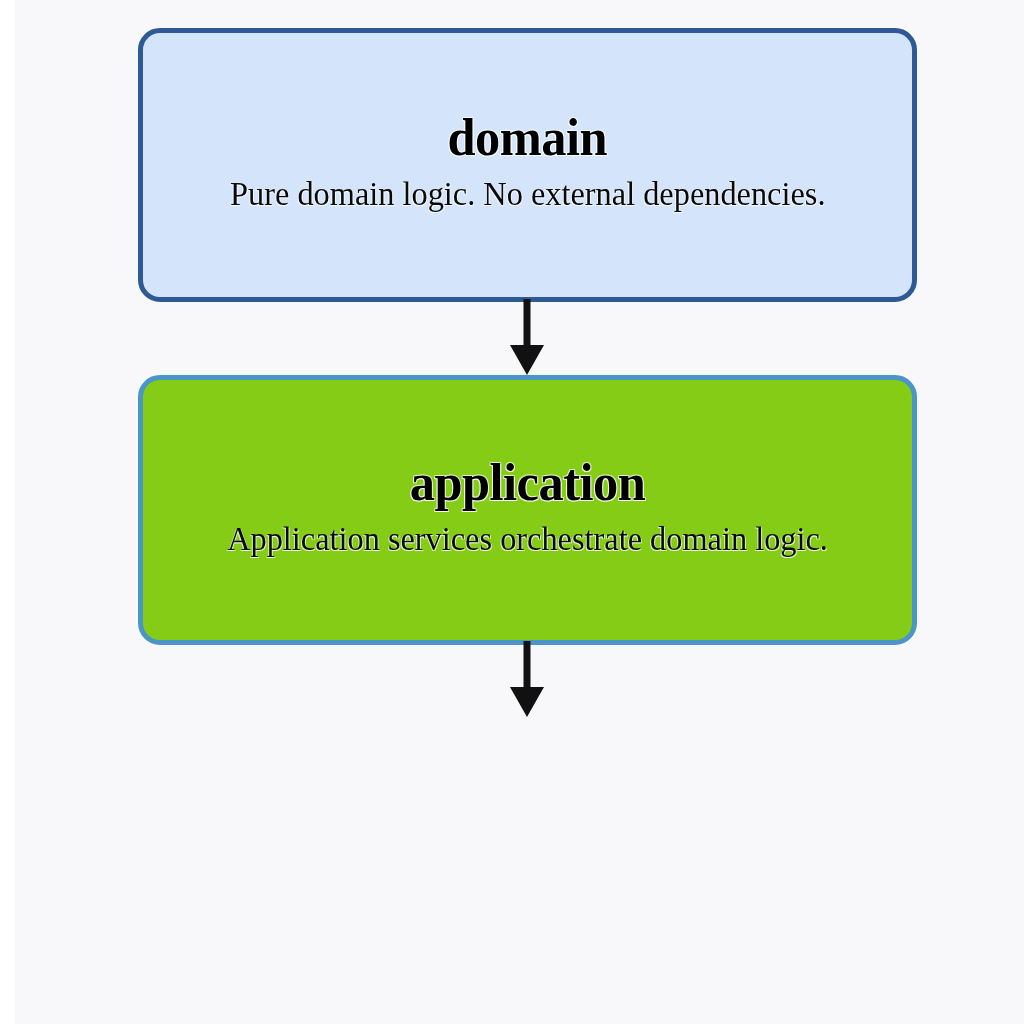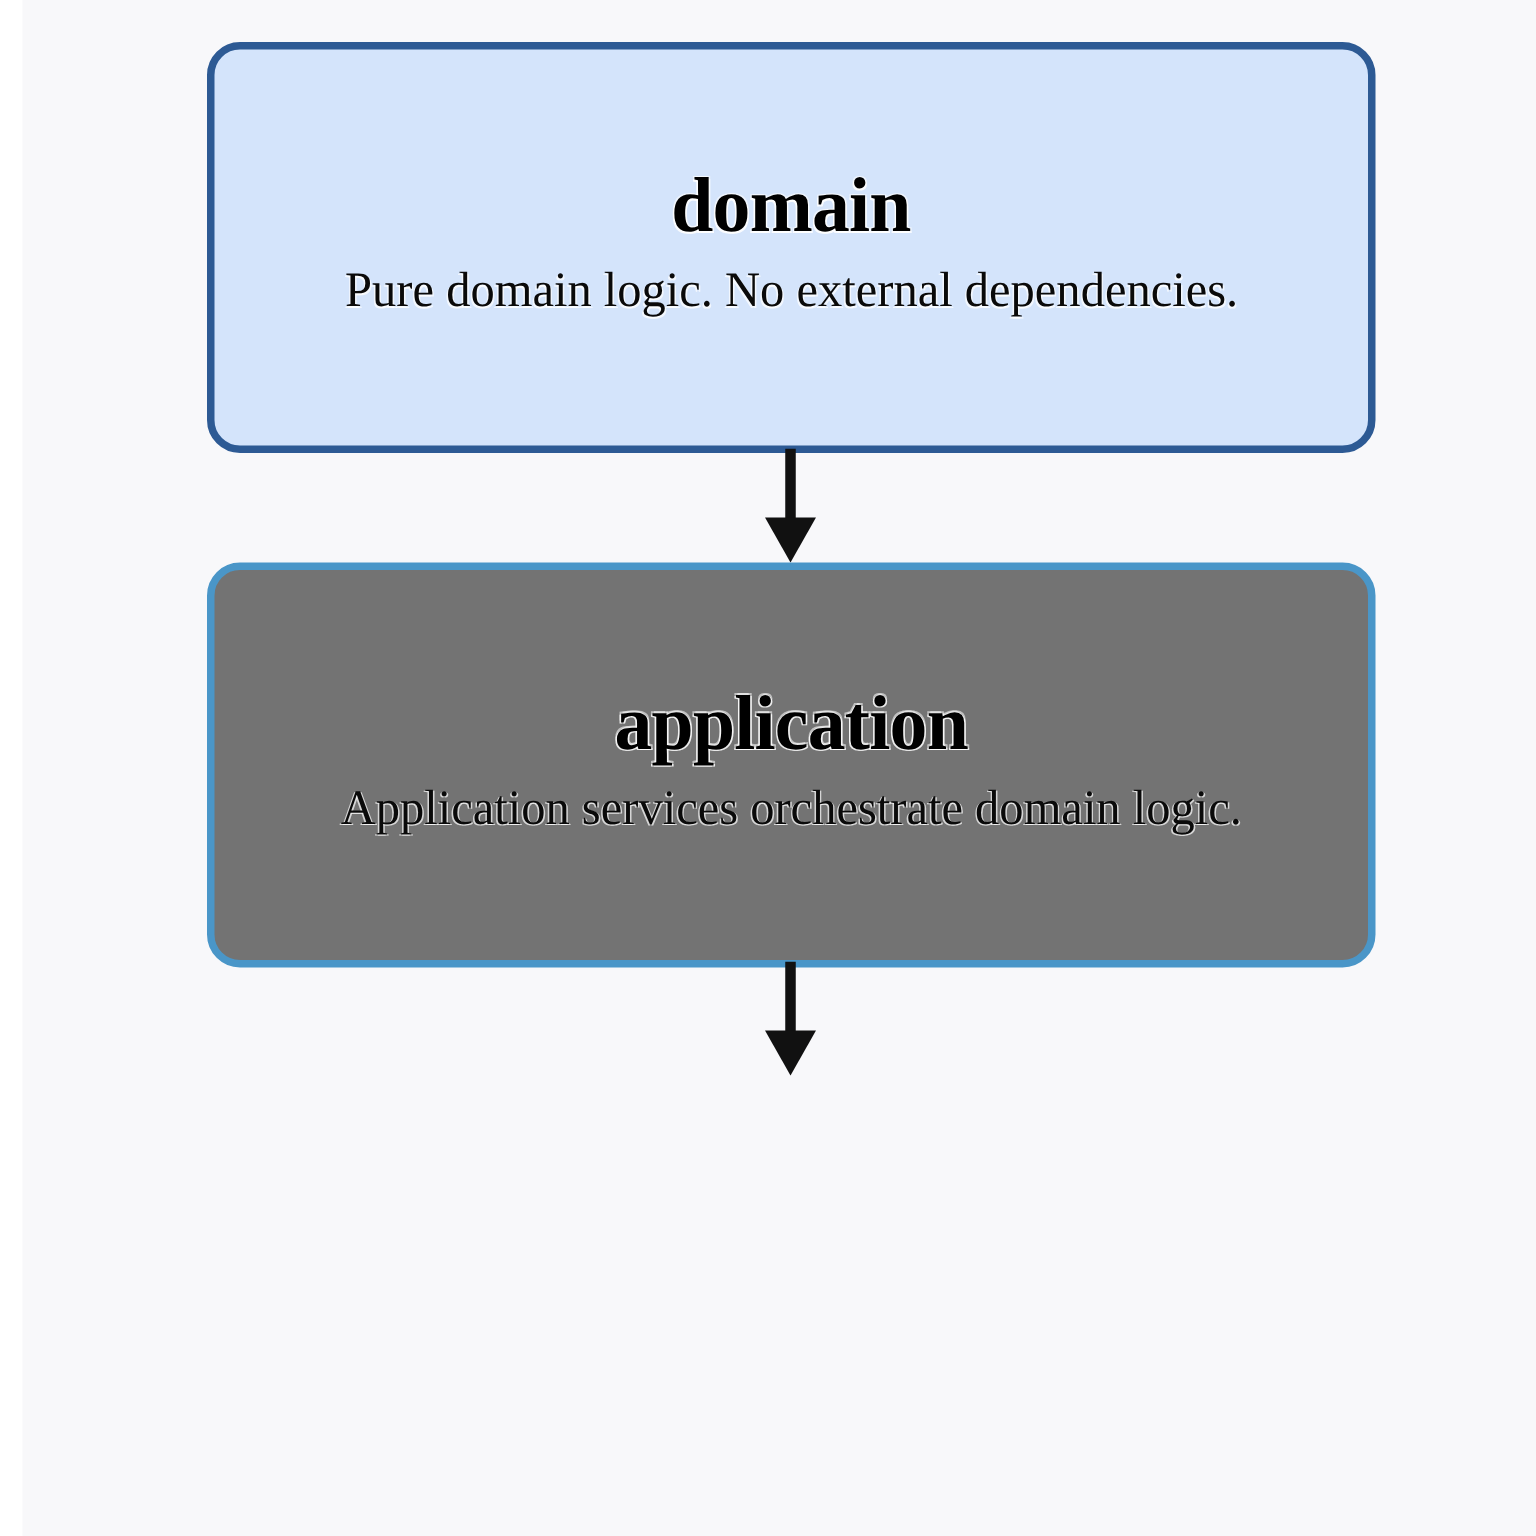--- a/index.html
+++ b/index.html
@@ -28,21 +28,21 @@
     border-width: 5px;
     display: flex;
     flex-direction: column;
     align-items: center;
     justify-content: center;
     text-align: center;
     padding: 6px 26px 10px 26px;
   }
 
   .layer-box.b1 { top: 28px;  height: 274px; background: #d4e4fb; border-color: #2d5a94; }
-  .layer-box.b2 { top: 375px; height: 270px; background: #737373; border-color: #4a96c8; }
+  .layer-box.b2 { top: 375px; height: 270px; background: #84cc16; border-color: #4a96c8; }
   .layer-box.b3 { top: 712px; height: 273px; background: #bfd8f7; border-color: #2d5a94; }
 
   .layer-title {
     font-size: 52px;
     font-weight: 700;
     line-height: 1.08;
     color: #000000;
     letter-spacing: -0.5px;
     margin: 0 0 6px 0;
     text-shadow:

